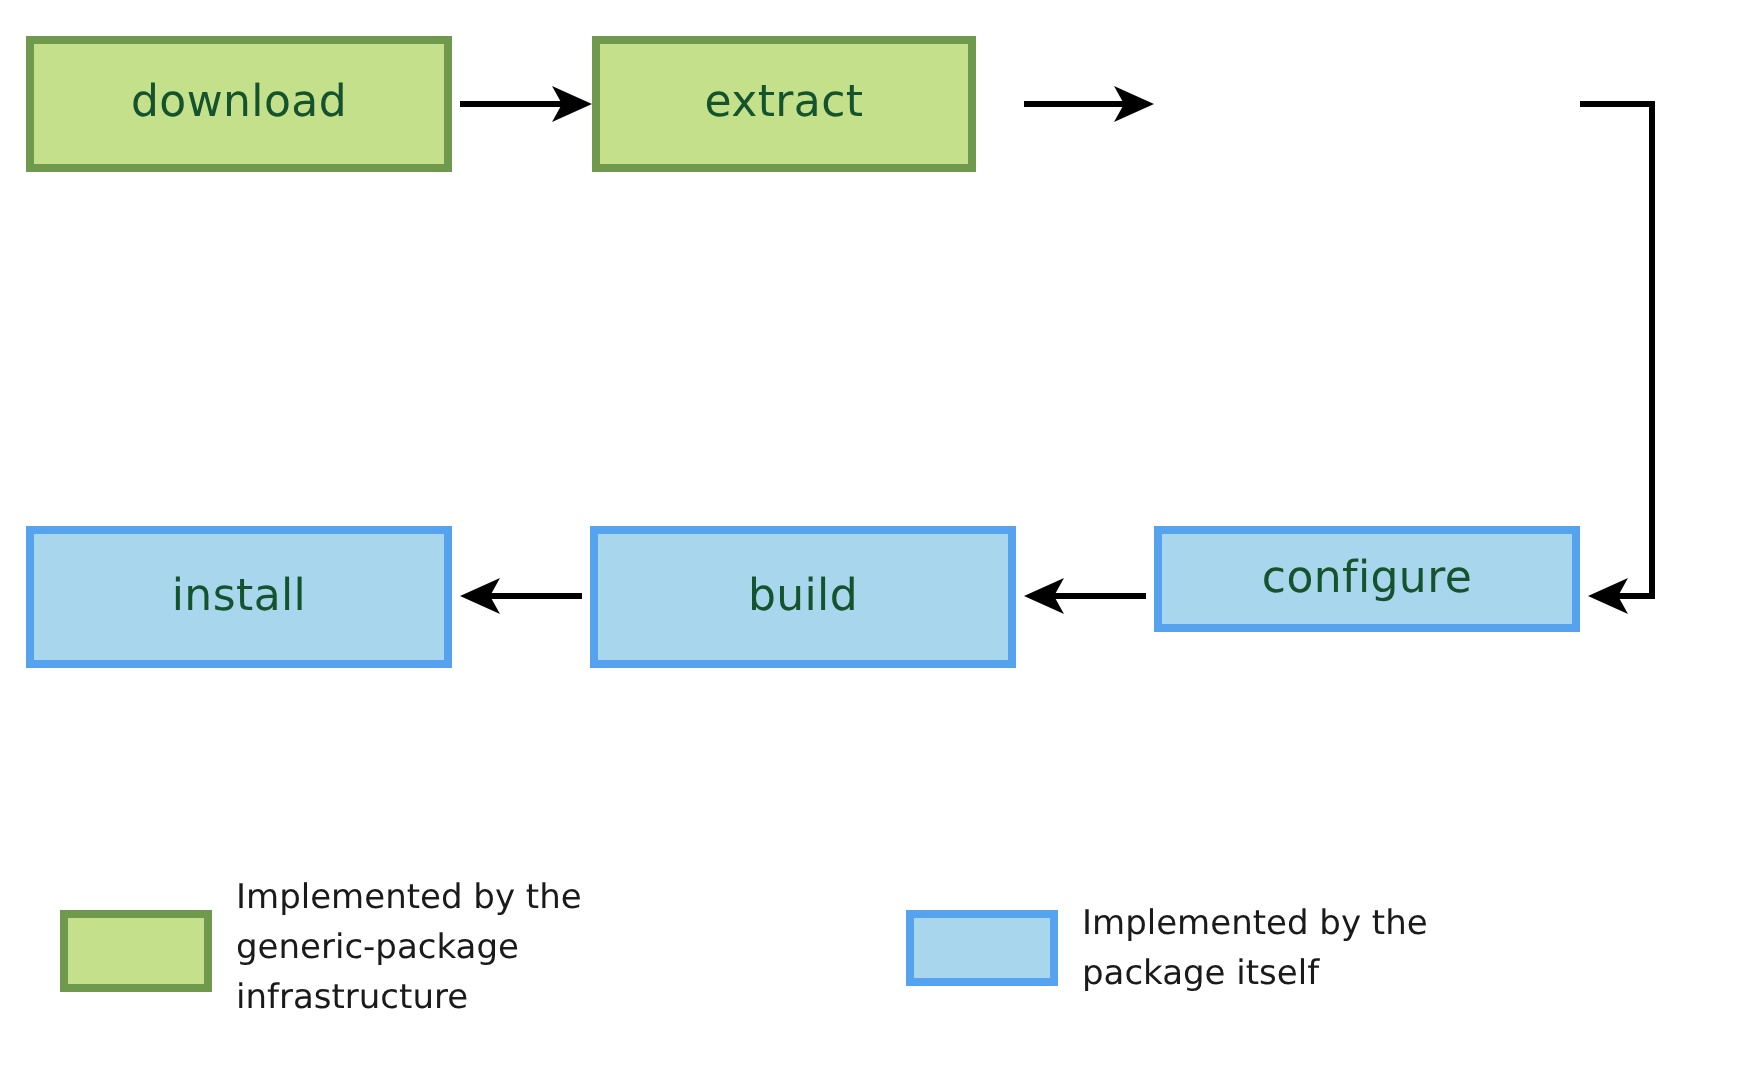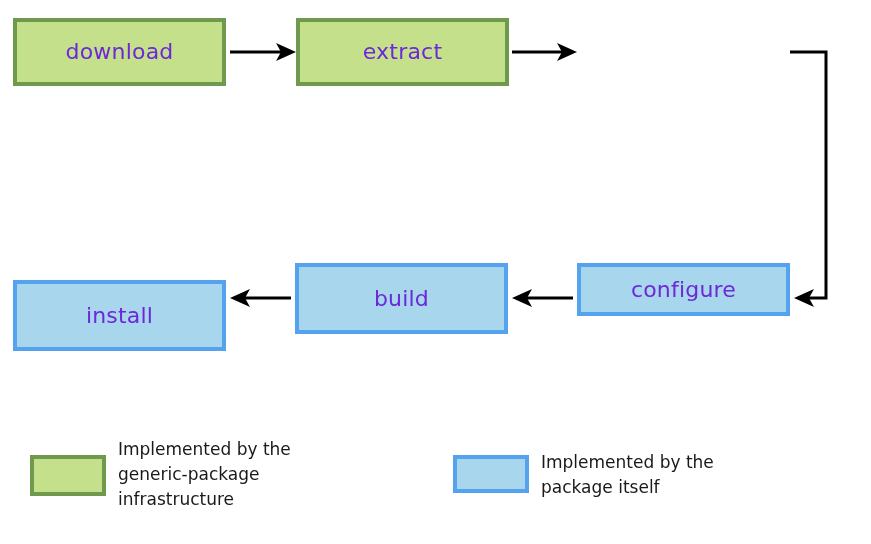--- a/index.html
+++ b/index.html
@@ -23,35 +23,35 @@
   }
   .node {
     position: absolute;
     box-sizing: border-box;
     display: flex;
     align-items: center;
     justify-content: center;
     font-size: 22px;
     line-height: 1;
     letter-spacing: 0.2px;
-    color: #6d28d9;
+    color: #14532d;
     user-select: none;
   }
   .node.green {
     background: #c5e08a;
     border: 4px solid #6f9a4e;
   }
   .node.blue {
     background: #a8d6ec;
     border: 4px solid #55a3ee;
   }
   #n-download { left: 13px;  top: 18px;  width: 213px; height: 68px; }
-  #n-extract  { left: 296px; top: 18px;  width: 213px; height: 68px; }
+  #n-extract  { left: 296px; top: 18px;  width: 192px; height: 68px; }
   #n-patch    { left: 577px; top: 18px;  width: 213px; height: 68px; }
-  #n-install  { left: 13px;  top: 280px; width: 213px; height: 71px; }
+  #n-install  { left: 13px;  top: 263px; width: 213px; height: 71px; }
   #n-build    { left: 295px; top: 263px; width: 213px; height: 71px; }
   #n-configure{ left: 577px; top: 263px; width: 213px; height: 53px; }
 
   #edges {
     position: absolute;
     left: 0;
     top: 0;
     width: 871px;
     height: 544px;
     pointer-events: none;

